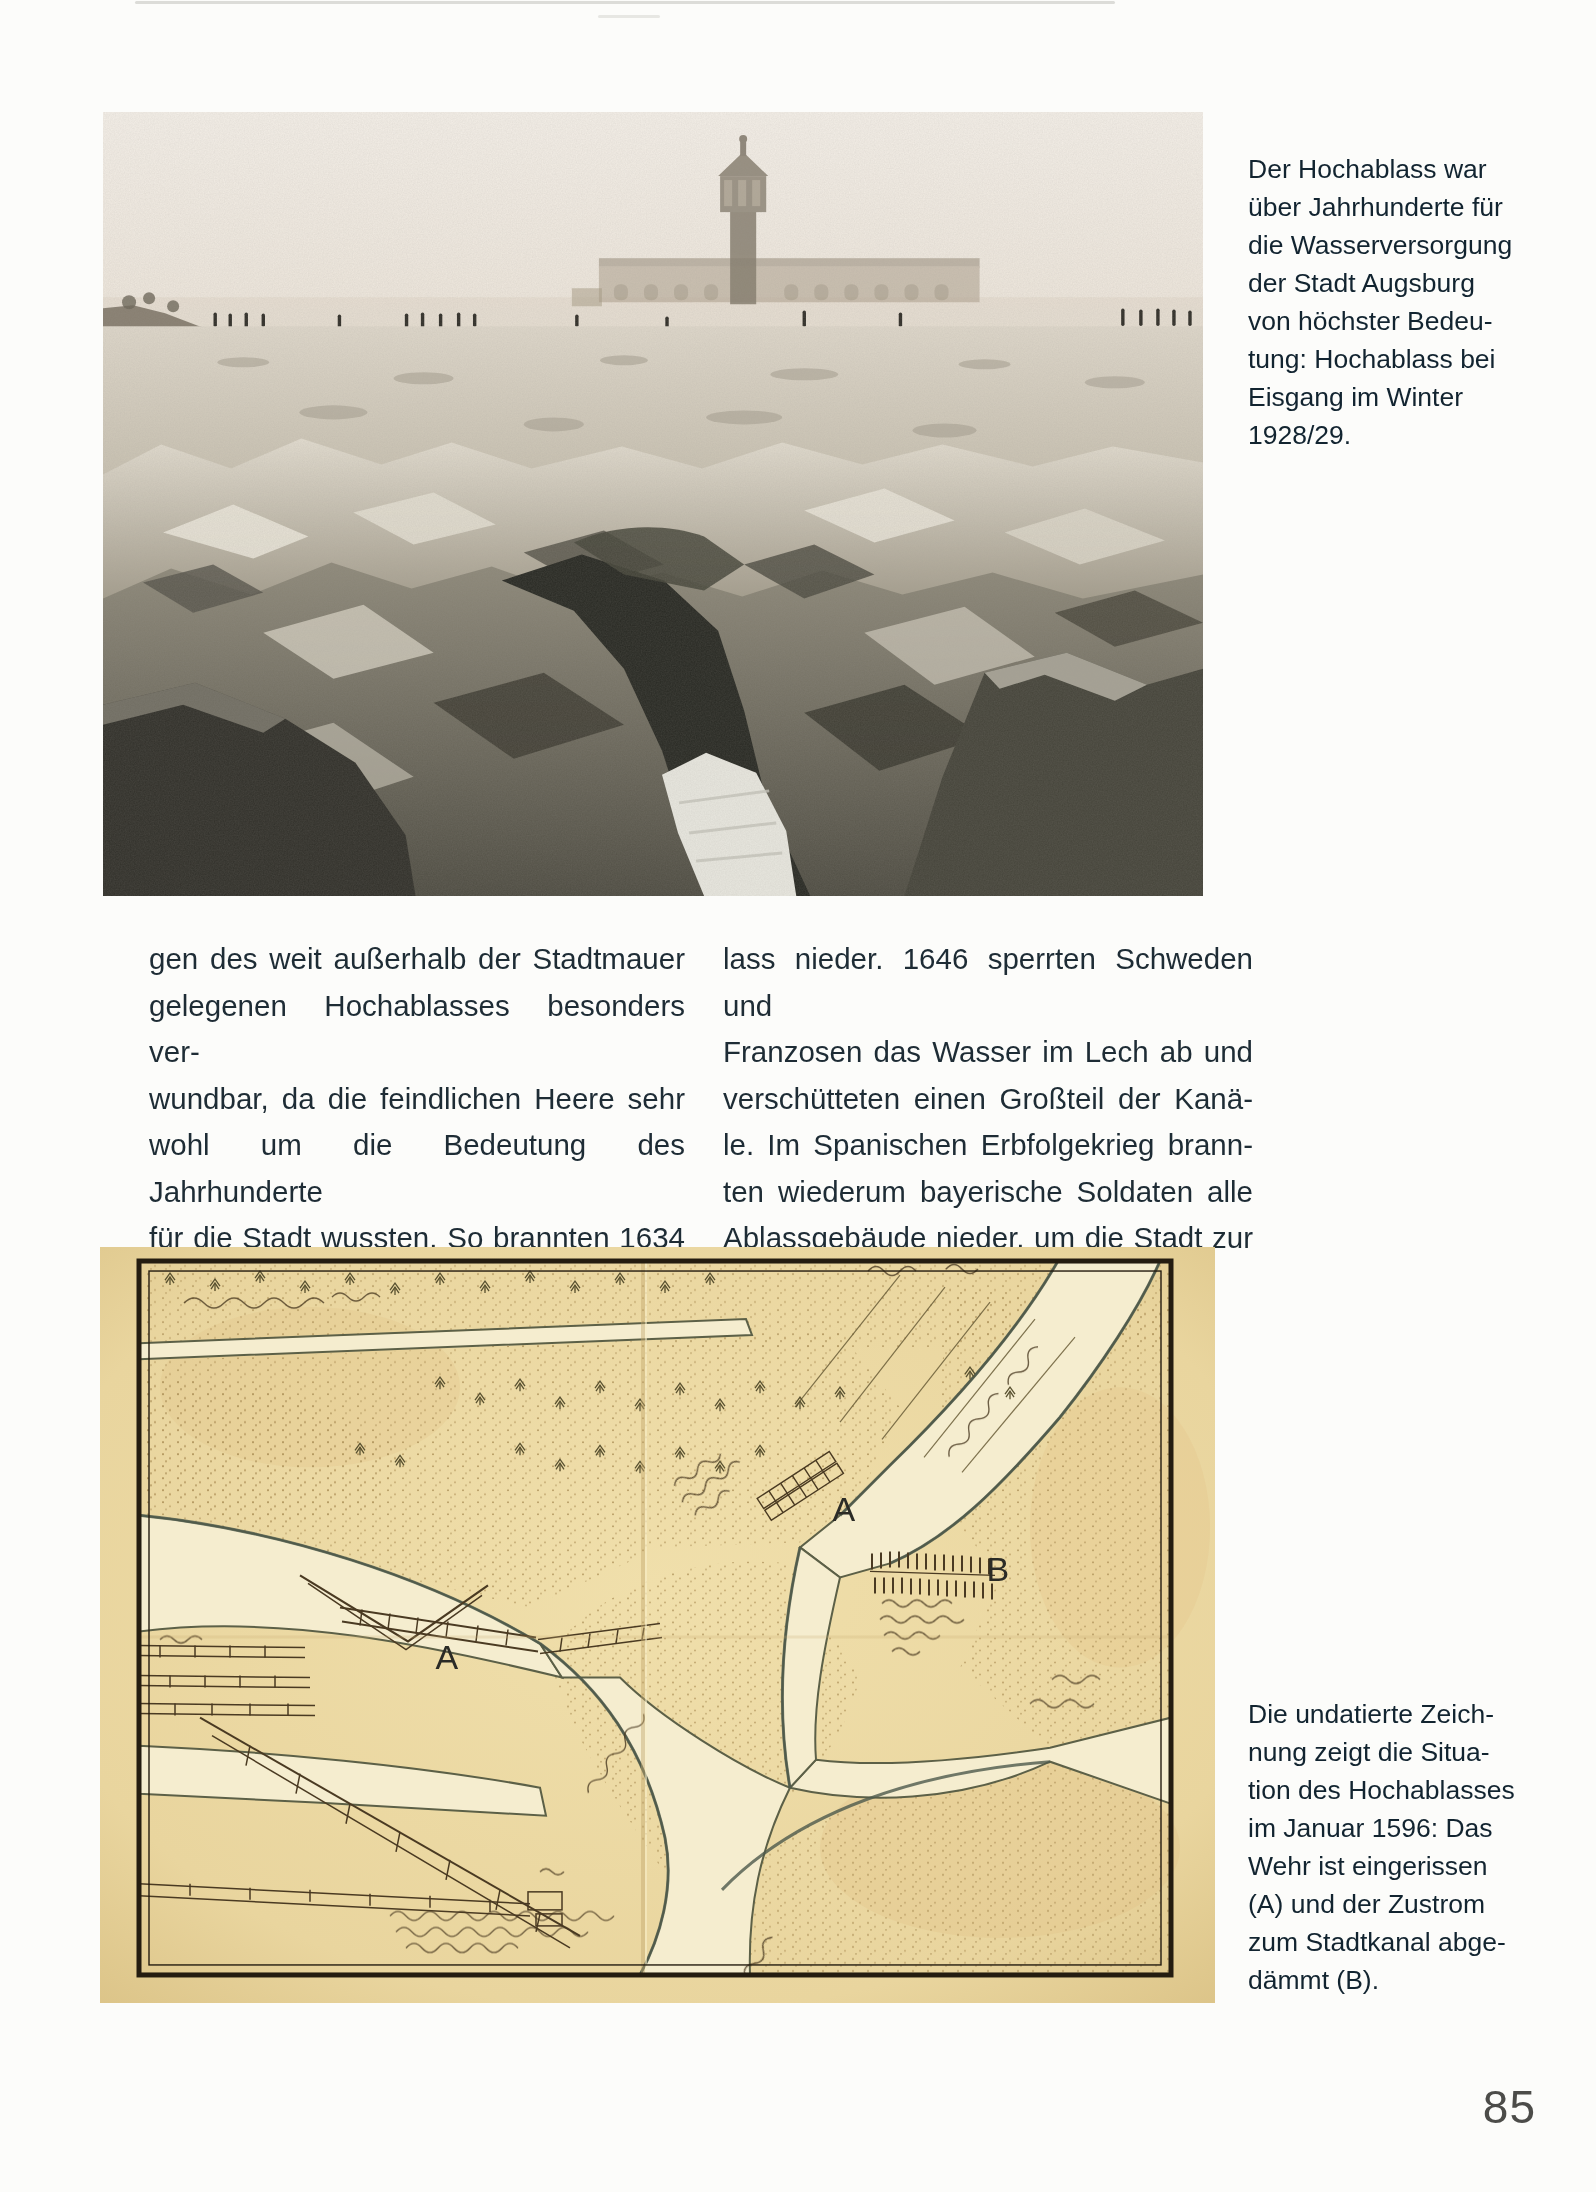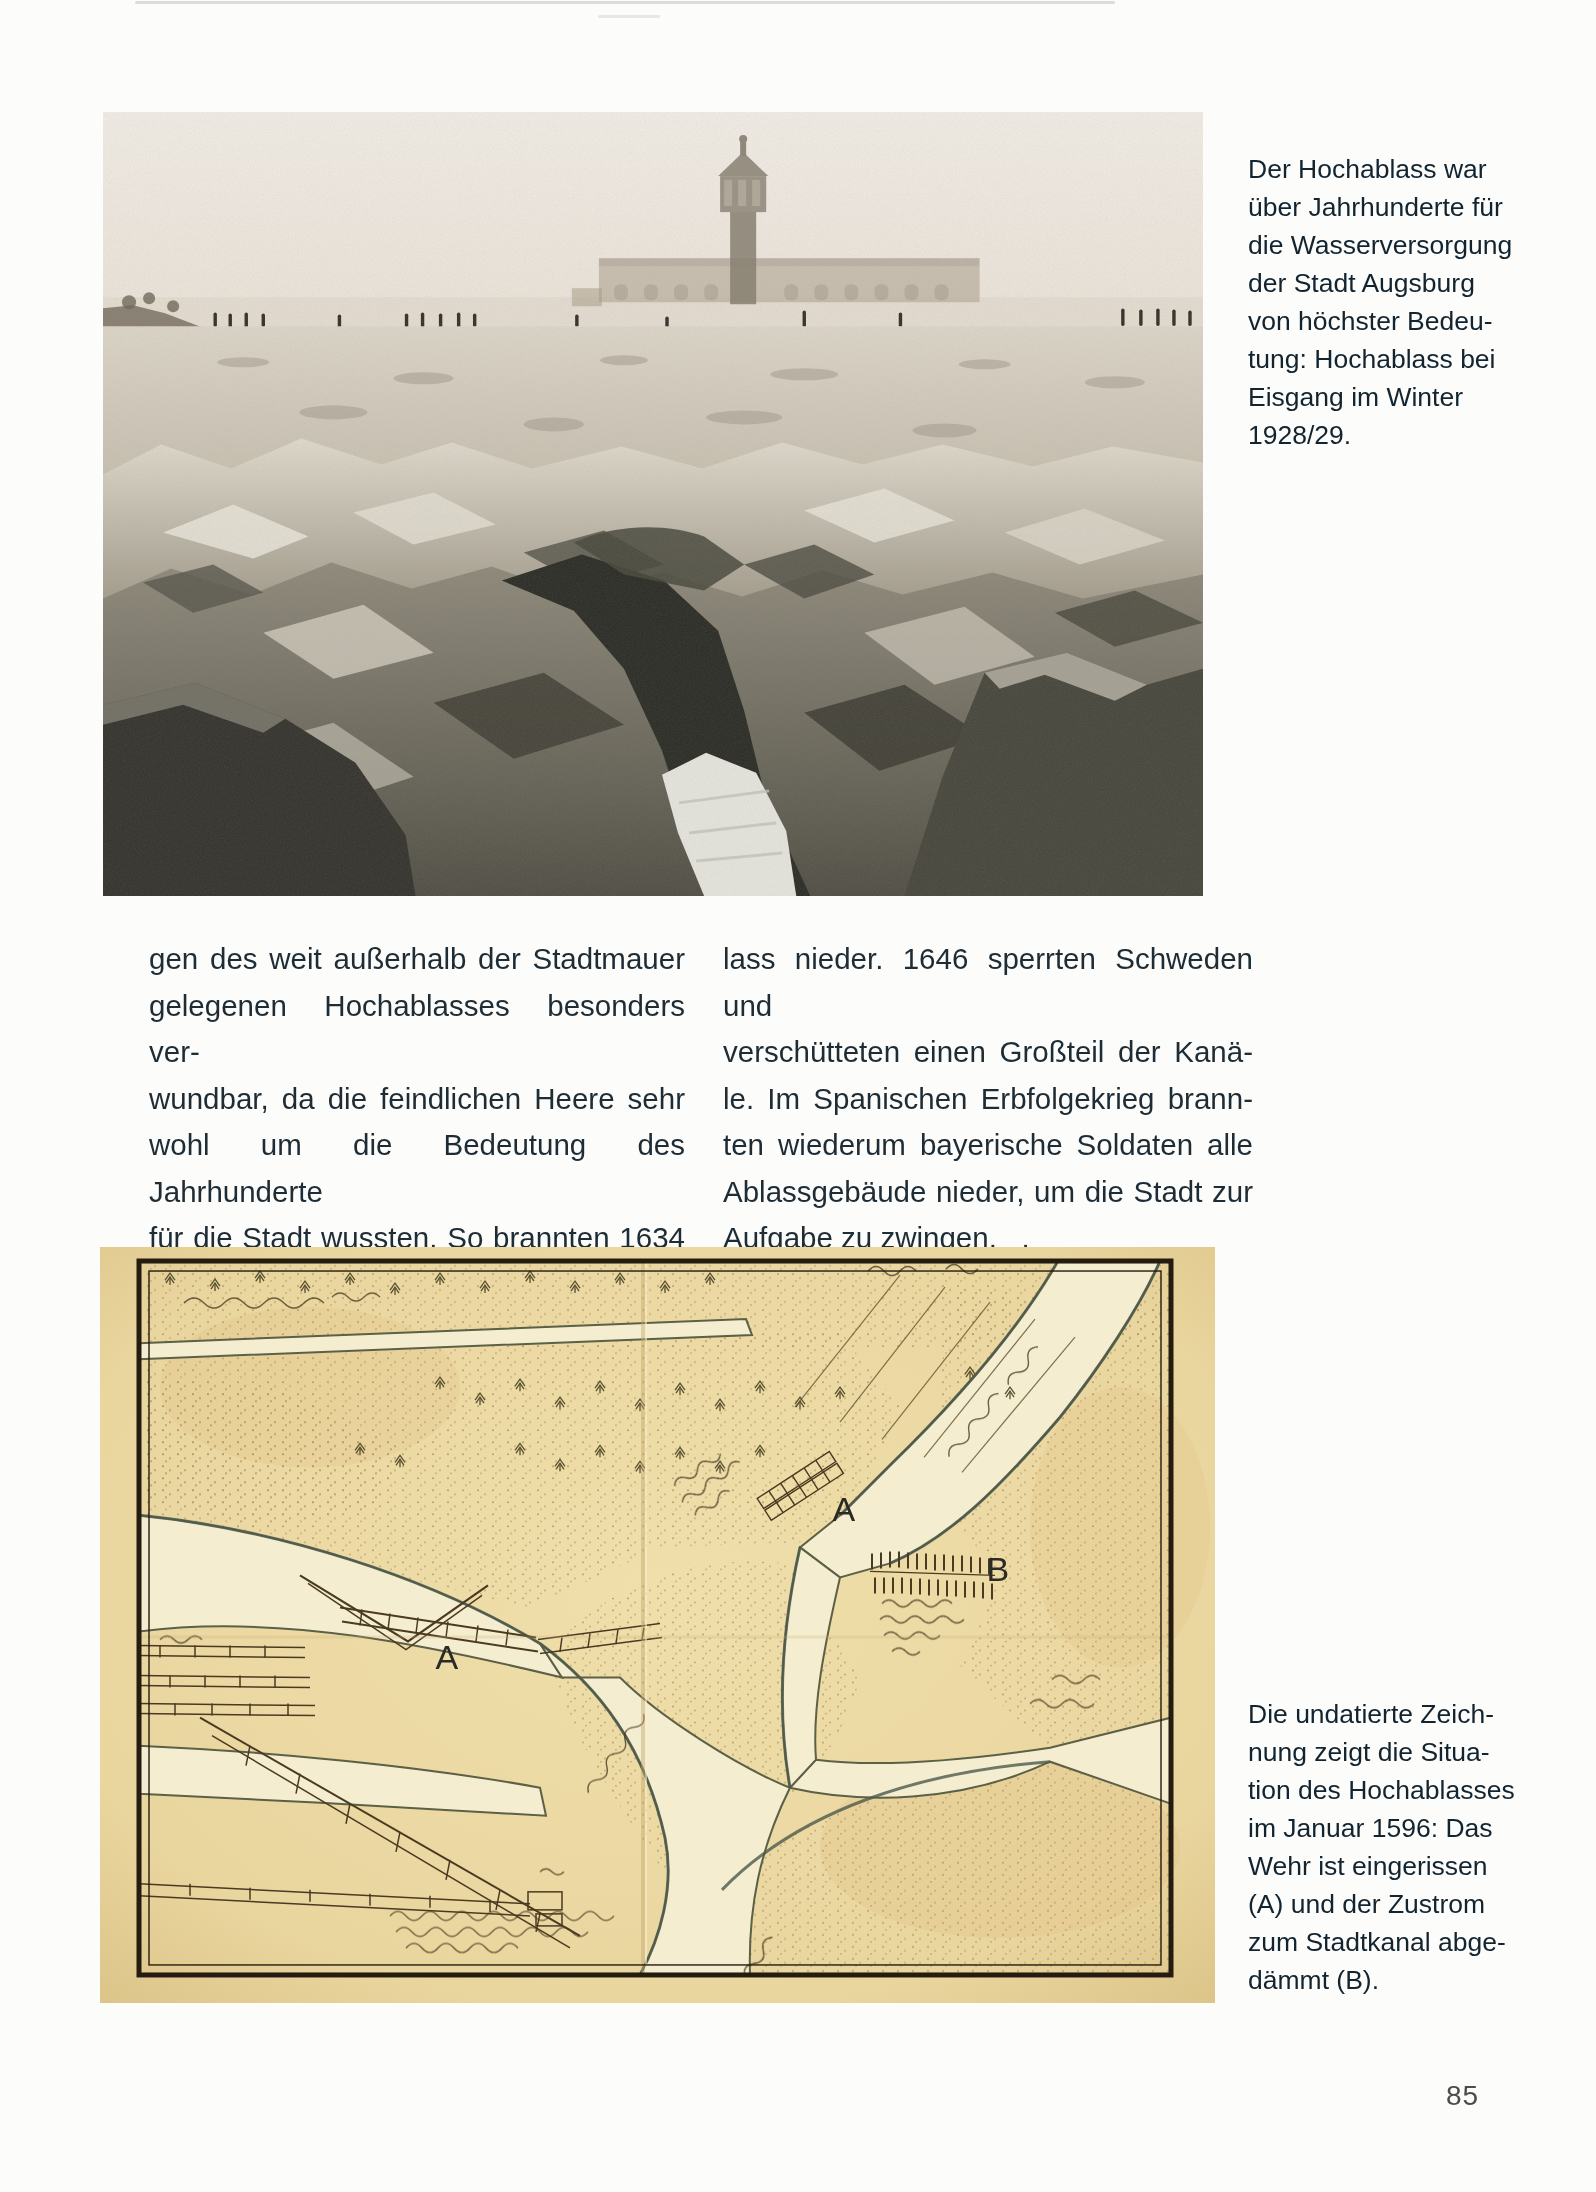--- a/index.html
+++ b/index.html
@@ -31,21 +31,21 @@
   .cap-line{white-space:nowrap;}
   
   .col{position:absolute;top:936px;color:#1e2c35;font-size:29.5px;line-height:46.5px;margin-left:44px;}
   .col-left{left:105px;width:536px;}
   .col-right{left:679px;width:530px;}
   .col-line{text-align:justify;text-align-last:justify;white-space:normal;}
   .col-right .col-line:last-child{text-align-last:left;}
   
   .page-number{
     position:absolute;left:1446px;top:2080px;width:90px;
-    font-size:28px;color:#4c4c49;letter-spacing:1px;text-align:left;
+    font-size:46px;color:#4c4c49;letter-spacing:1px;text-align:right;
   }
 </style>
 </head>
 <body>
 
 <div class="page">
 
   <div class="scan-line" style="left:135px;top:1px;width:980px;height:3px;"></div>
   <div class="scan-line" style="left:598px;top:15px;width:62px;height:3px;opacity:.3;"></div>
 
@@ -205,20 +205,21 @@
       <div class="col-line">gelegenen Hochablasses besonders ver-</div>
       <div class="col-line">wundbar, da die feindlichen Heere sehr</div>
       <div class="col-line">wohl um die Bedeutung des Jahrhunderte</div>
       <div class="col-line">für die Stadt wussten. So brannten 1634</div>
       <div class="col-line">im Dreißigjährigen Krieg kroatische Sol-</div>
       <div class="col-line">daten alle Schleusenbauten am Hochab-</div>
     </div>
   <div class="col col-right">
 
   <div class="col-line">lass nieder. 1646 sperrten Schweden und</div>
+      <div class="col-line">Franzosen das Wasser im Lech ab und</div>
       <div class="col-line">verschütteten einen Großteil der Kanä-</div>
       <div class="col-line">le. Im Spanischen Erbfolgekrieg brann-</div>
       <div class="col-line">ten wiederum bayerische Soldaten alle</div>
       <div class="col-line">Ablassgebäude nieder, um die Stadt zur</div>
       <div class="col-line">Aufgabe zu zwingen.&nbsp;&nbsp;&nbsp;.</div>
     </div>
 
   <div class="map-figure">
     <svg viewBox="0 0 1115 755" preserveAspectRatio="none">
       <defs>

